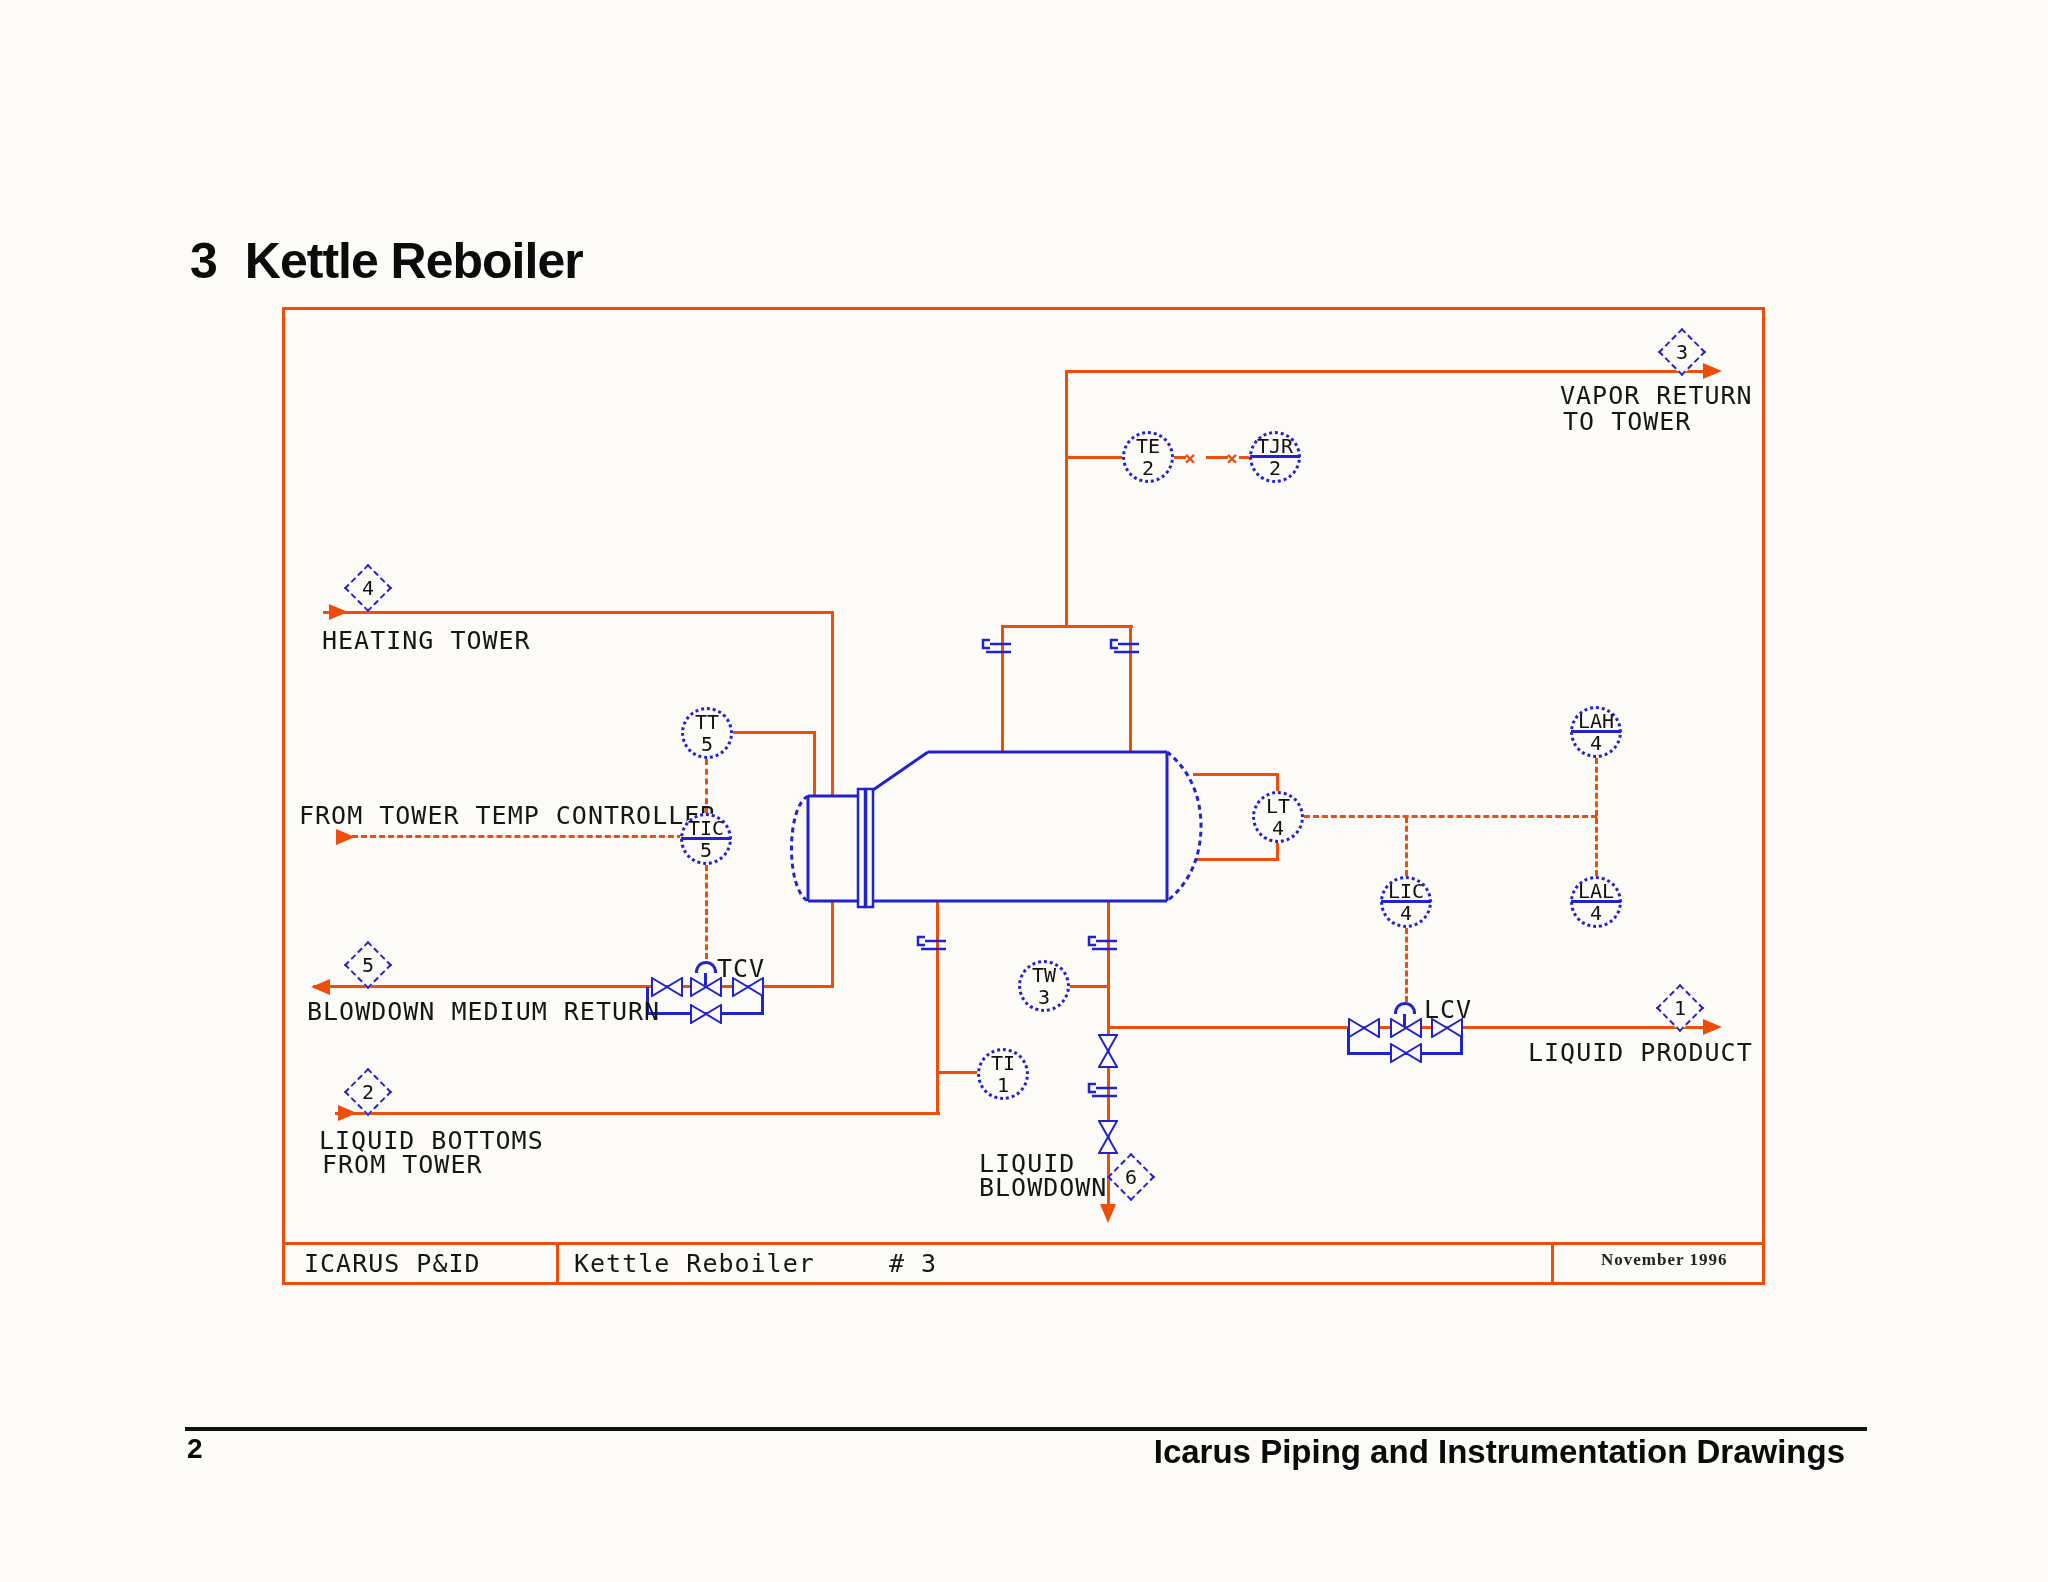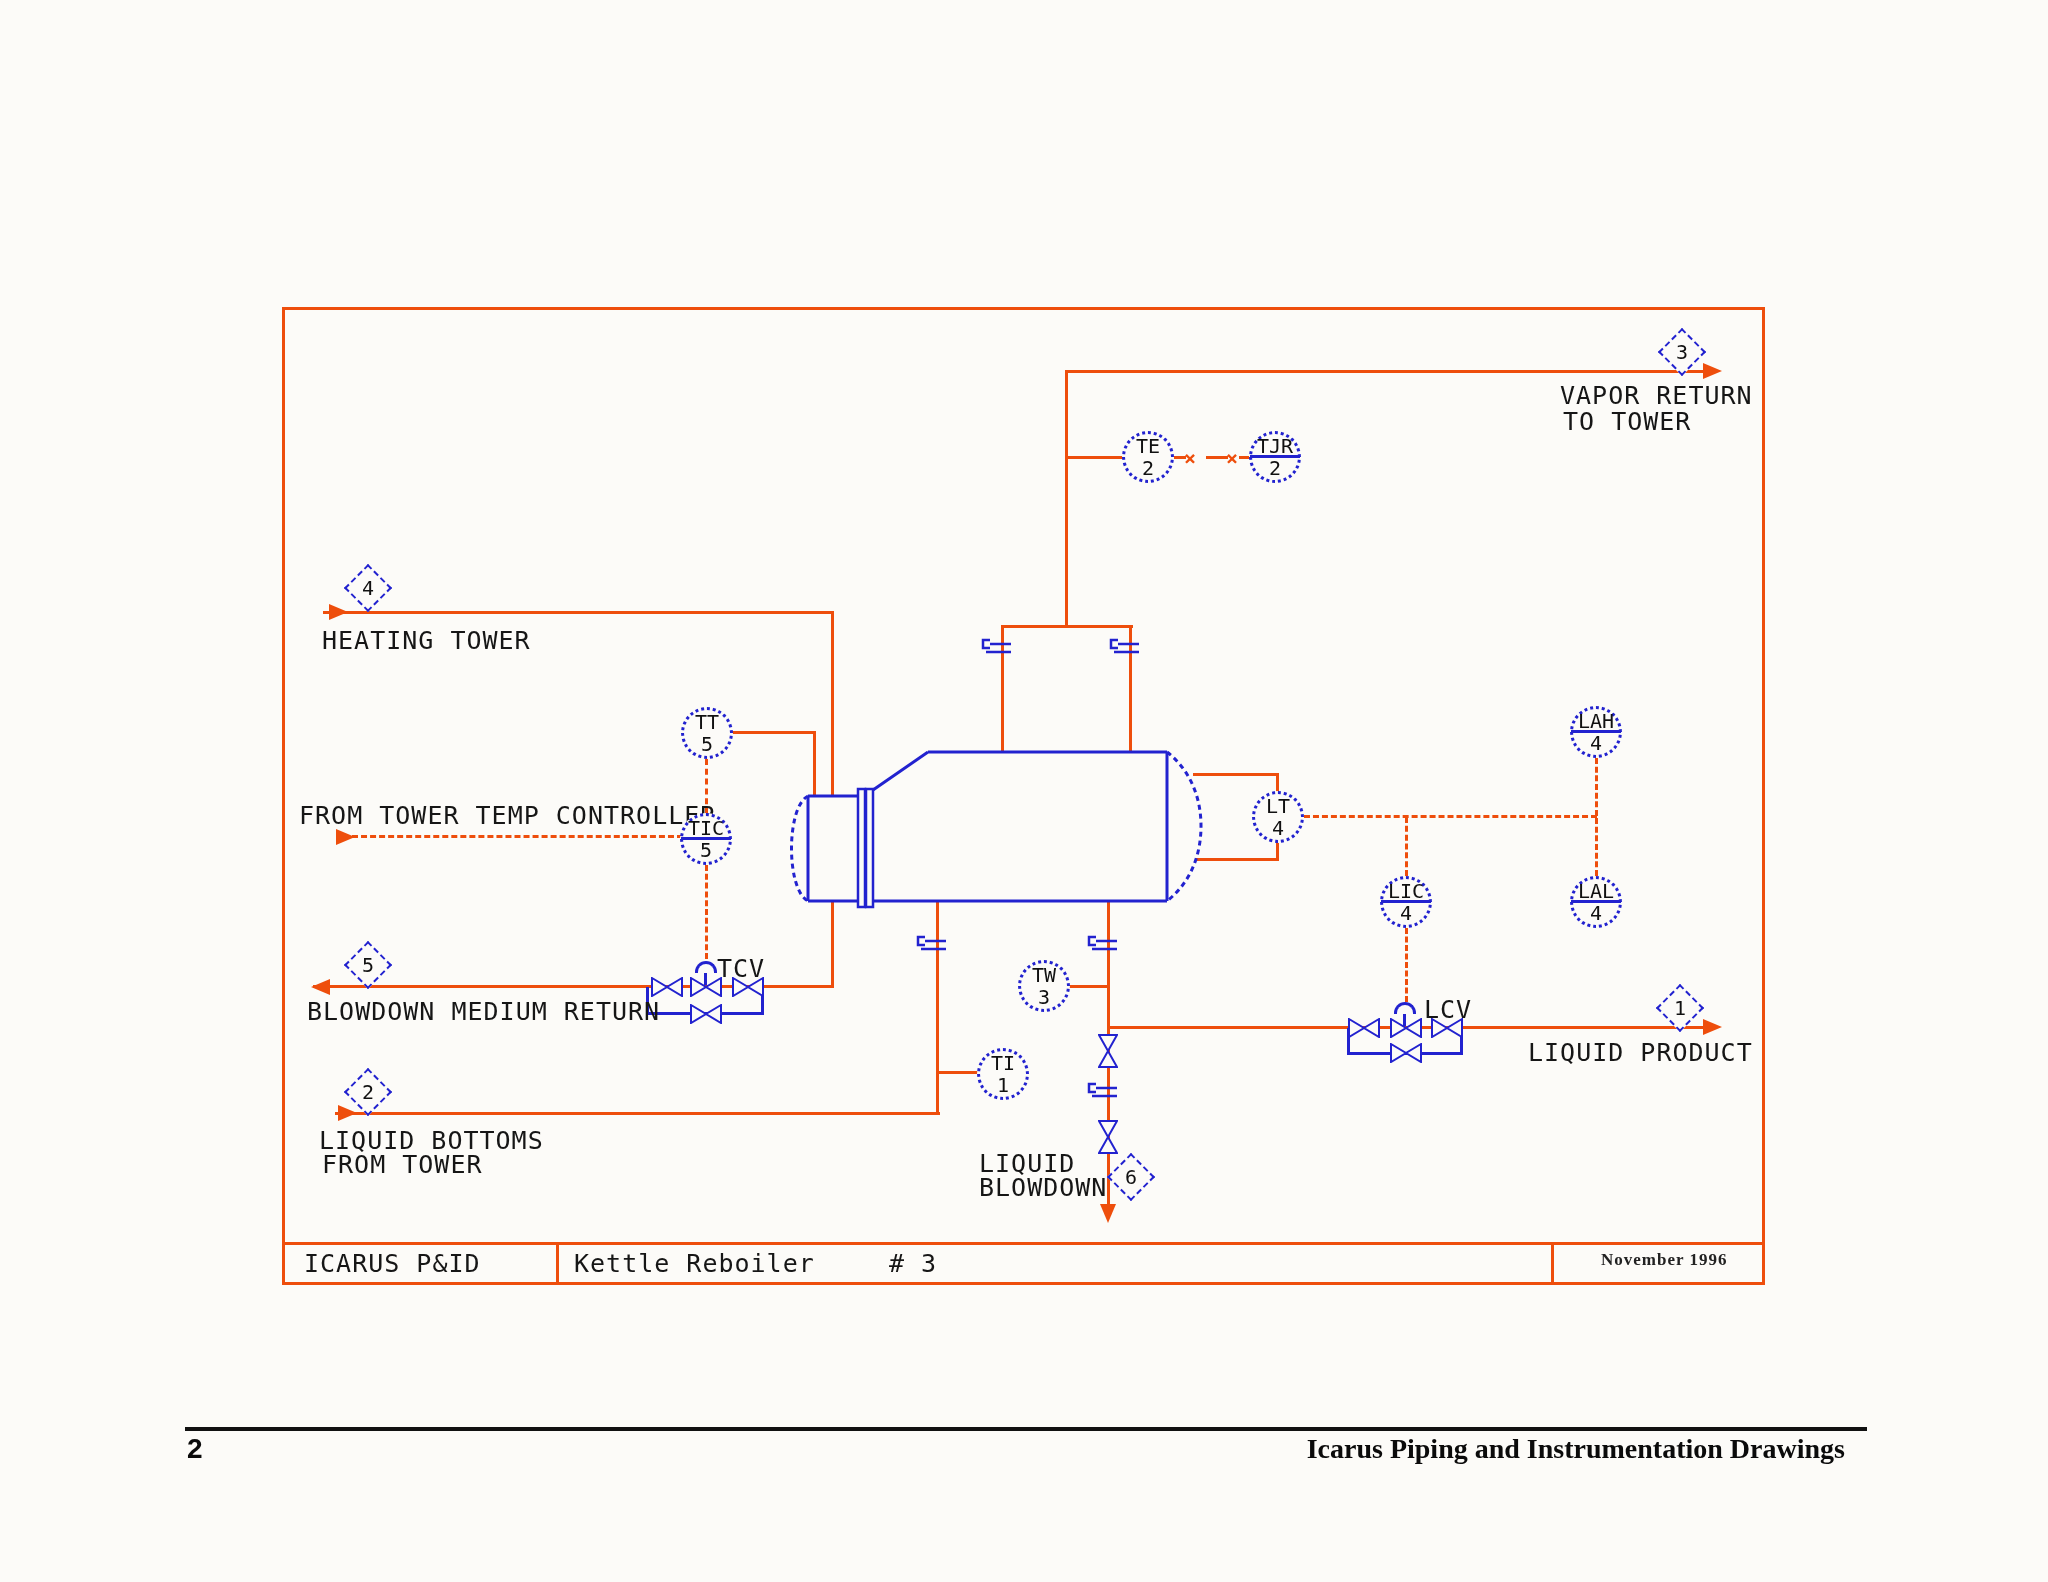--- a/index.html
+++ b/index.html
@@ -44,29 +44,32 @@
        border-radius:11px 11px 0 0;box-sizing:border-box;background:#fcfbf8;z-index:5;}
   .xmark{position:absolute;color:var(--orange);font-size:20px;font-weight:bold;z-index:4;}
 
   .tb-text{position:absolute;font-size:25px;letter-spacing:1px;color:#161616;white-space:pre;}
   .tb-date{position:absolute;font-family:"Liberation Serif",serif;font-size:17px;font-weight:bold;
            color:#222;letter-spacing:1px;}
 
   .frule{position:absolute;left:185px;top:1427px;width:1682px;height:4px;background:#111;}
   .fnum{position:absolute;left:187px;top:1433px;font-family:"Liberation Sans",sans-serif;
         font-weight:bold;font-size:28px;color:#0b0b0b;}
-  .ftitle{position:absolute;right:203px;top:1433px;font-family:Liberation Serif, serif;
-          font-weight:bold;font-size:28px;color:#0b0b0b;}
+  .ftitle{position:absolute;right:203px;top:1433px;font-family:Liberation Sans, sans-serif;
+          font-weight:bold;font-size:33px;color:#0b0b0b;}
   .vessel{position:absolute;left:780px;top:744px;color:var(--blue);z-index:2;}
 </style>
 </head>
 <body>
 
 <div class="page">
 
+  <div class="heading">
+    <span class="hnum">3</span><span>Kettle Reboiler</span>
+  </div>
 
   <div class="dborder"></div>
 
   <div class="vo" style="left:1065px;top:371px;height:257px"></div>
   <div class="ho" style="left:1065px;top:370px;width:652px"></div>
   <div class="arr arr-r" style="left:1703px;top:363px"></div>
 
   <div class="ho" style="left:1003px;top:625px;width:130px"></div>
   <div class="vo" style="left:1001px;top:625px;height:128px"></div>
   <div class="vo" style="left:1129px;top:625px;height:128px"></div>

